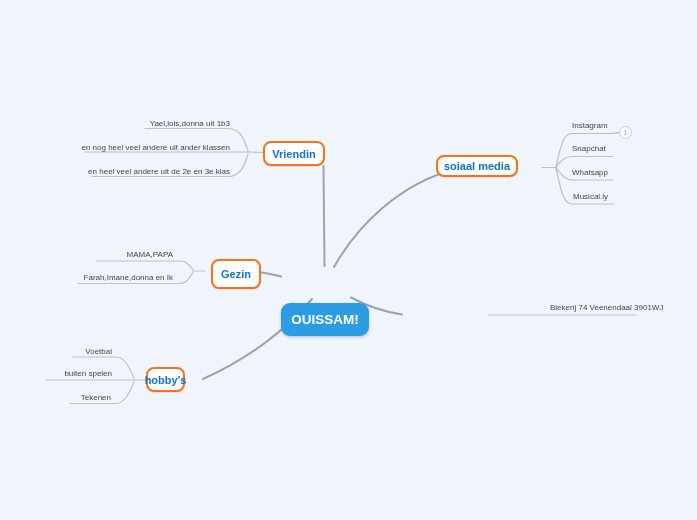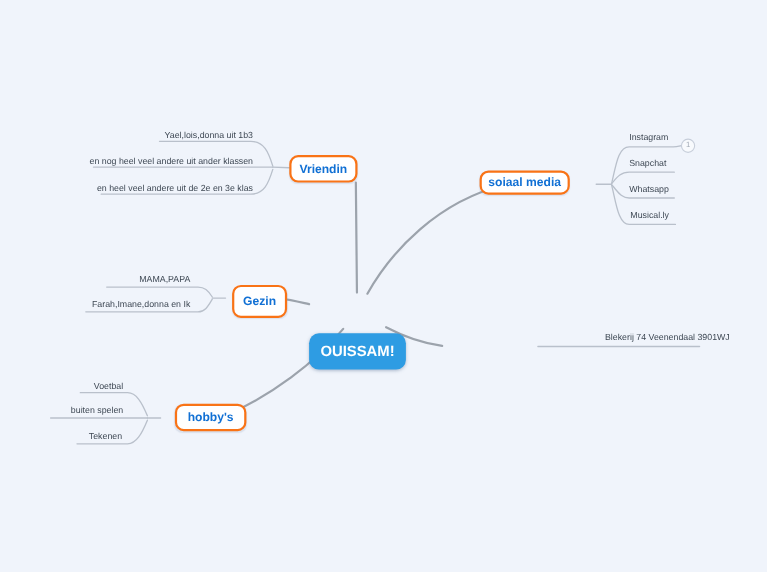--- a/index.html
+++ b/index.html
@@ -35,21 +35,21 @@
     position:absolute;box-sizing:border-box;
     width:13px;height:13px;border-radius:50%;
     border:1px solid #c7ceda;background:#f8fafd;
     color:#a0a8b4;font-size:7px;
     display:flex;align-items:center;justify-content:center;cursor:pointer;
   }
   .n-vriendin{left:263px;top:141px;width:62px;height:25px}
   .n-soiaal{left:436px;top:155px;width:82px;height:22px}
   .n-gezin{left:211px;top:259px;width:50px;height:30px}
   .n-waar{left:402px;top:303px;width:87px;height:25px}
-  .n-hobbys{left:159px;top:367px;width:65px;height:25px}
+  .n-hobbys{left:146px;top:367px;width:39px;height:25px}
   .n-root{left:281px;top:266px;width:88px;height:33px}
   .l-yael{right:467px;top:123px}
   .l-nog{right:467px;top:147px}
   .l-heel{right:467px;top:171px}
   .l-instagram{left:572px;top:125px}
   .l-snapchat{left:572px;top:148px}
   .l-whatsapp{left:572px;top:172px}
   .l-musically{left:573px;top:196px}
   .l-mama{right:524px;top:254px}
   .l-farah{right:524px;top:277px}

